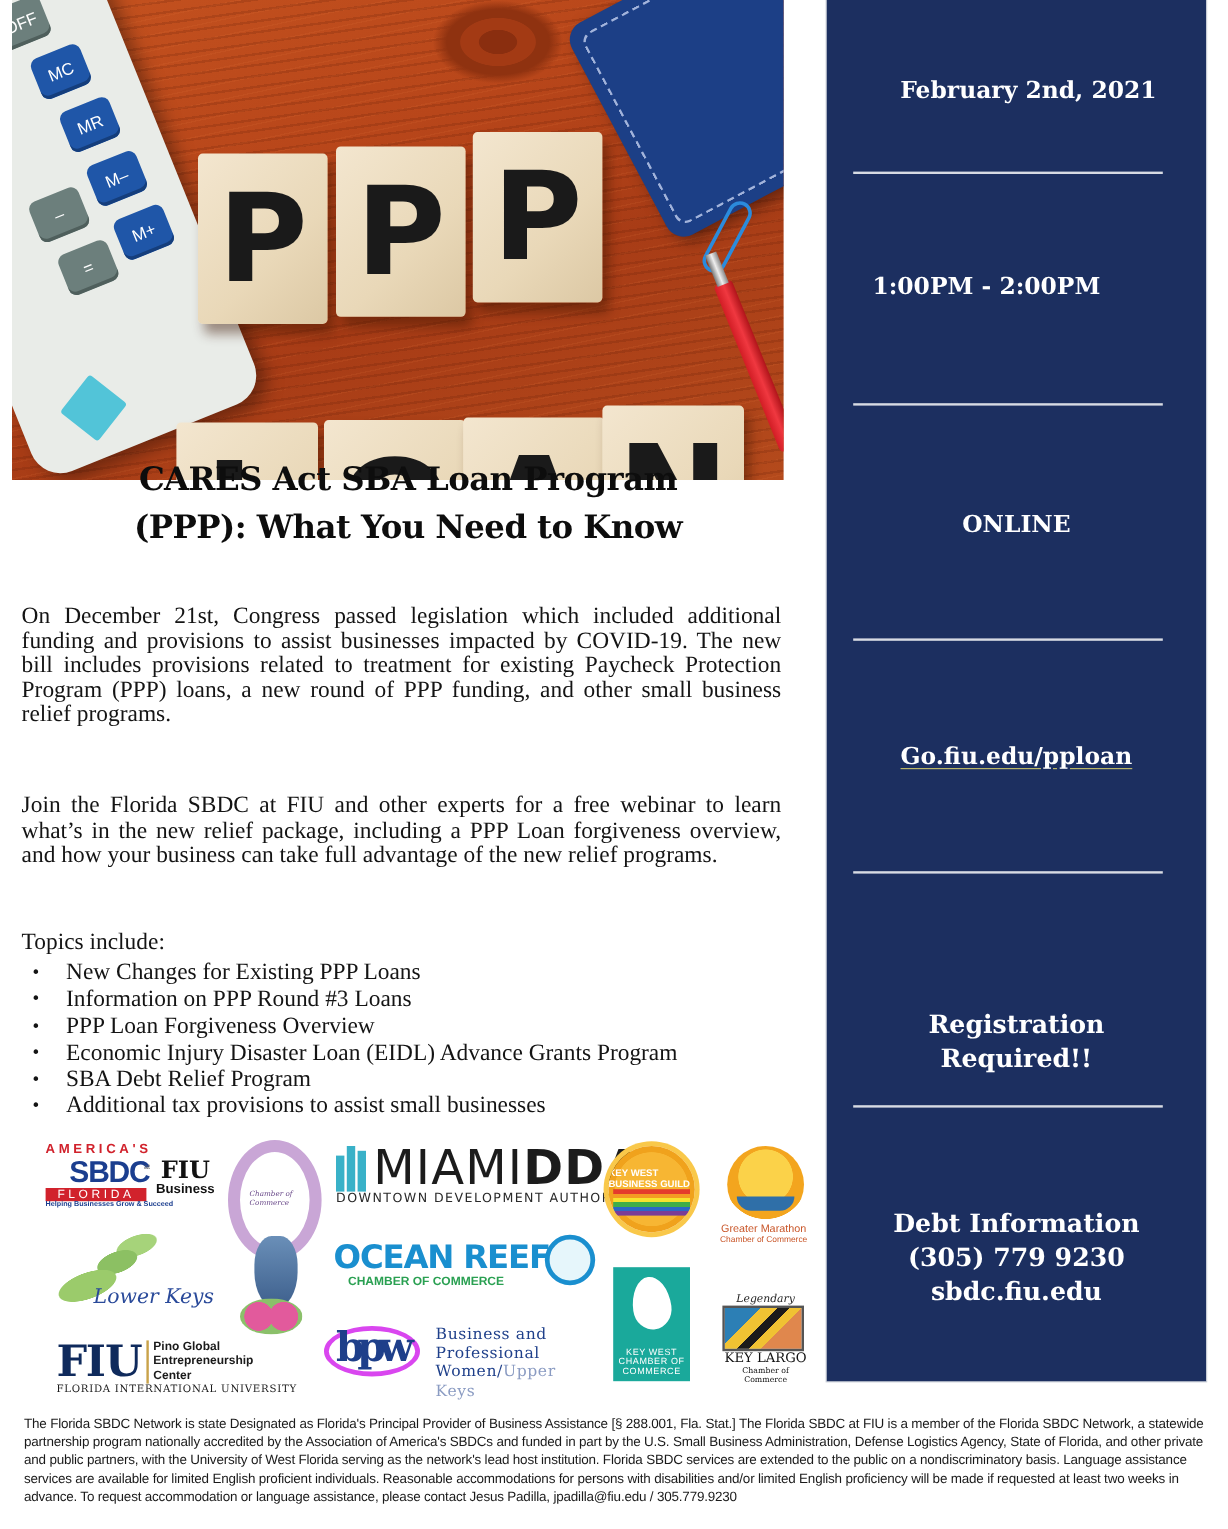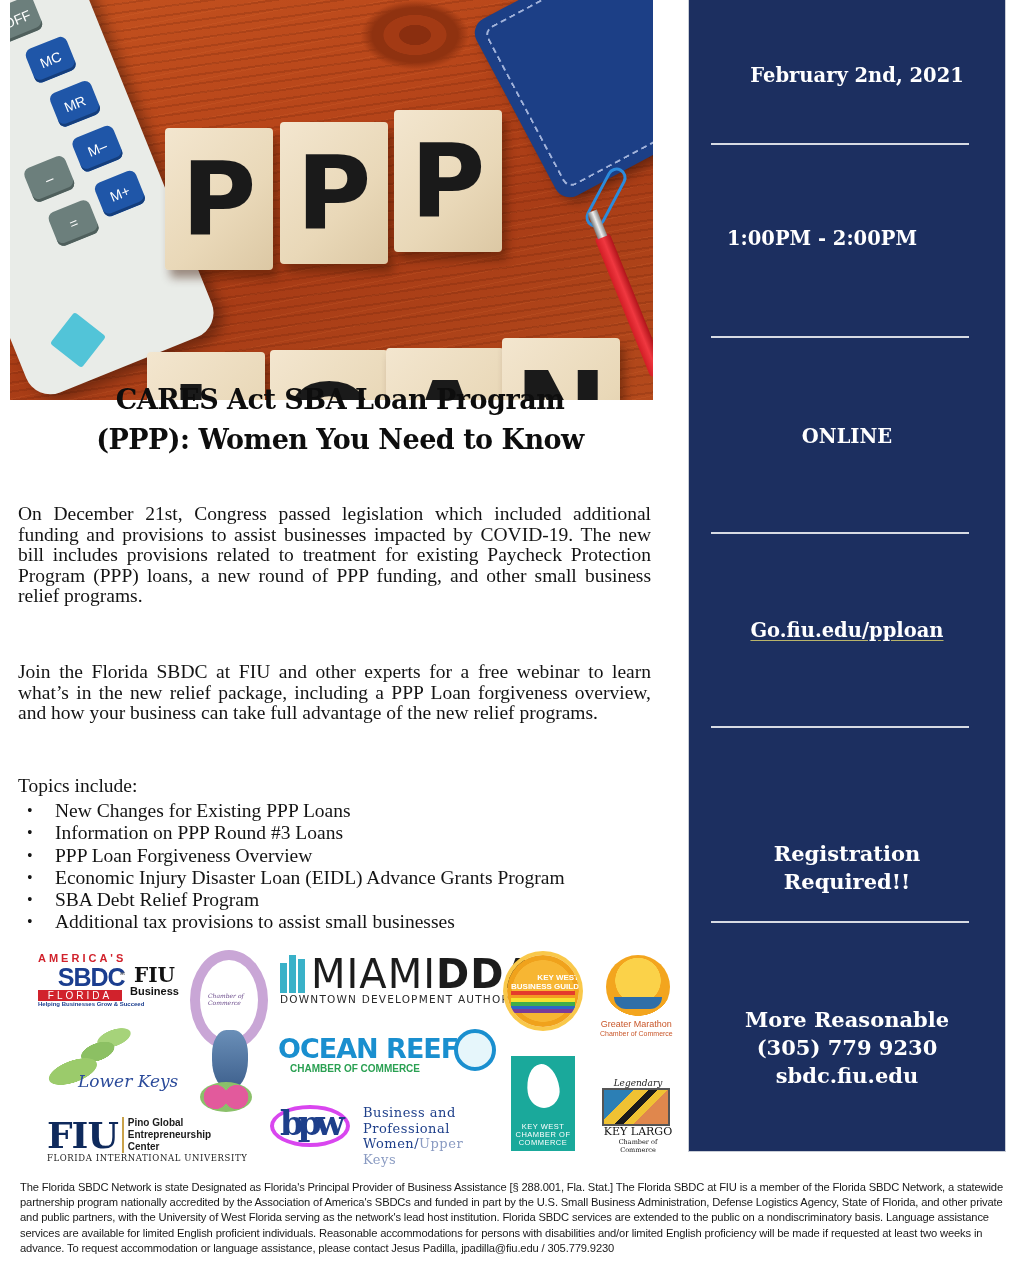--- a/index.html
+++ b/index.html
@@ -65,21 +65,21 @@
   .miami { display: flex; align-items: flex-end; }
   .miami .bars { display: flex; align-items: flex-end; gap: 2px; margin-right: 6px; }
   .miami .bars i { display: block; width: 7px; background: #39b1c8; }
   .miami .word { font-family: "DejaVu Sans", sans-serif; font-size: 40px; line-height: 38px; color: #1c1c1c; letter-spacing: 1px; }
   .miami .word b { font-weight: bold; }
   .miami-sub { font-family: "DejaVu Sans", sans-serif; font-size: 10.5px; letter-spacing: 1.2px; color: #2a2a2a; }
   .keywest-badge { width: 72px; height: 72px; border-radius: 50%; background: radial-gradient(circle, #f7b633 0 60%, #f0a21c 61%);
      overflow: hidden; box-shadow: 0 0 0 4px #f9c84a; }
   .keywest-badge .rainbow { position: absolute; left: 4px; right: 4px; top: 36px; height: 22px;
      background: linear-gradient(180deg,#e43b2c 0 17%,#f49a23 17% 34%,#f7e32e 34% 50%,#3fae49 50% 67%,#2c67c6 67% 84%,#7a3c97 84%); }
-  .keywest-badge span { position: absolute; left: 0; right: 0; top: 18px; text-align: right; font-family: "Liberation Sans", sans-serif; font-size: 8px; color: #fff; font-weight: bold; }
+  .keywest-badge span { position: absolute; left: 0; right: 0; top: 18px; text-align: left; font-family: "Liberation Sans", sans-serif; font-size: 8px; color: #fff; font-weight: bold; }
   .marathon .sun { width: 64px; height: 64px; border-radius: 50%; background: radial-gradient(circle at 50% 40%, #fbd249 0 45%, #f3a51e 46% 70%, rgba(0,0,0,0) 71%); position: relative; }
   .marathon .sun::after { content: ""; position: absolute; left: 8px; right: 8px; bottom: 10px; height: 12px; background: #2f6fa8; border-radius: 0 0 30px 30px; }
   .marathon .txt { font-family: "Liberation Sans", sans-serif; font-size: 9px; color: #c9572a; text-align: center; line-height: 10px; }
   .lowerkeys .islands { width: 100px; height: 50px; background: radial-gradient(ellipse at 30% 60%, #9bcb6b 0 25%, rgba(0,0,0,0) 26%), radial-gradient(ellipse at 60% 40%, #8cc063 0 20%, rgba(0,0,0,0) 21%), radial-gradient(ellipse at 80% 25%, #a6d37a 0 15%, rgba(0,0,0,0) 16%); transform: rotate(-20deg); }
   .lowerkeys .script { position: absolute; left: 38px; top: 36px; font-family: "DejaVu Serif", serif; font-style: italic; font-size: 17px; color: #2a4a9a; }
   .ocean .word { font-family: "DejaVu Sans", sans-serif; font-weight: bold; font-size: 27px; color: #1a8fcf; letter-spacing: -1px; line-height: 28px; }
   .ocean .sub { font-family: "Liberation Sans", sans-serif; font-weight: bold; font-size: 10px; color: #2aa052; margin-left: 12px; }
   .ocean .circle { position: absolute; left: 176px; top: -6px; width: 42px; height: 42px; border-radius: 50%; border: 4px solid #1a8fcf; background: #e6f6fb; }
   .fiu-pino { display: flex; align-items: center; }
   .fiu-pino .fiu { font-family: "DejaVu Serif", serif; font-weight: bold; font-size: 36px; color: #0f2a5c; letter-spacing: -1px; line-height: 34px; }
@@ -144,21 +144,21 @@
   <div class="block top" style="left:384px;top:110px;">P</div>
 
   <div class="block bot" style="left:137px;top:352px;">L</div>
   <div class="block bot" style="left:260px;top:350px;">O</div>
   <div class="block bot" style="left:376px;top:348px;">A</div>
   <div class="block bot" style="left:492px;top:338px;">N</div>
 </div>
 
 <div class="title">
   <div>CARES Act SBA Loan Program</div>
-  <div>(PPP): Women You Need to Know</div>
+  <div>(PPP): What You Need to Know</div>
 </div>
 
 <p class="para para1">On December 21st, Congress passed legislation which included additional funding and provisions to assist businesses impacted by COVID-19.  The new bill includes provisions related to treatment for existing Paycheck Protection Program (PPP) loans, a new round of PPP funding, and other small business relief programs.</p>
 <p class="para para2">Join the Florida SBDC at FIU and other experts for a free webinar to learn what’s in the new relief package, including a PPP Loan forgiveness overview, and how your business can take full advantage of the new relief programs.</p>
 
 <div class="topics-label">Topics include:</div>
 <ul class="topics">
   <li>
       <span class="bullet">•</span>
       <span>New Changes for Existing PPP Loans</span>
@@ -288,19 +288,19 @@
   <div class="item online">ONLINE</div>
   <div class="divider" style="top:532px;"></div>
   <div class="item link">Go.fiu.edu/pploan</div>
   <div class="divider" style="top:726px;"></div>
   <div class="item reg">
     <div>Registration</div>
     <div>Required!!</div>
   </div>
   <div class="divider" style="top:921px;"></div>
   <div class="item more">
-    <div>More Reasonable</div>
+    <div>Debt Information</div>
     <div>(305) 779 9230</div>
     <div>sbdc.fiu.edu</div>
   </div>
 </div>
 
 <p class="footer">The Florida SBDC Network is state Designated as Florida's Principal Provider of Business Assistance [§ 288.001, Fla. Stat.] The Florida SBDC at FIU is a member of the Florida SBDC Network, a statewide partnership program nationally accredited by the Association of America's SBDCs and funded in part by the U.S. Small Business Administration, Defense Logistics Agency, State of Florida, and other private and public partners, with the University of West Florida serving as the network's lead host institution. Florida SBDC services are extended to the public on a nondiscriminatory basis. Language assistance services are available for limited English proficient individuals. Reasonable accommodations for persons with disabilities and/or limited English proficiency will be made if requested at least two weeks in advance. To request accommodation or language assistance, please contact Jesus Padilla, jpadilla@fiu.edu / 305.779.9230</p>
 
 </body></html>

